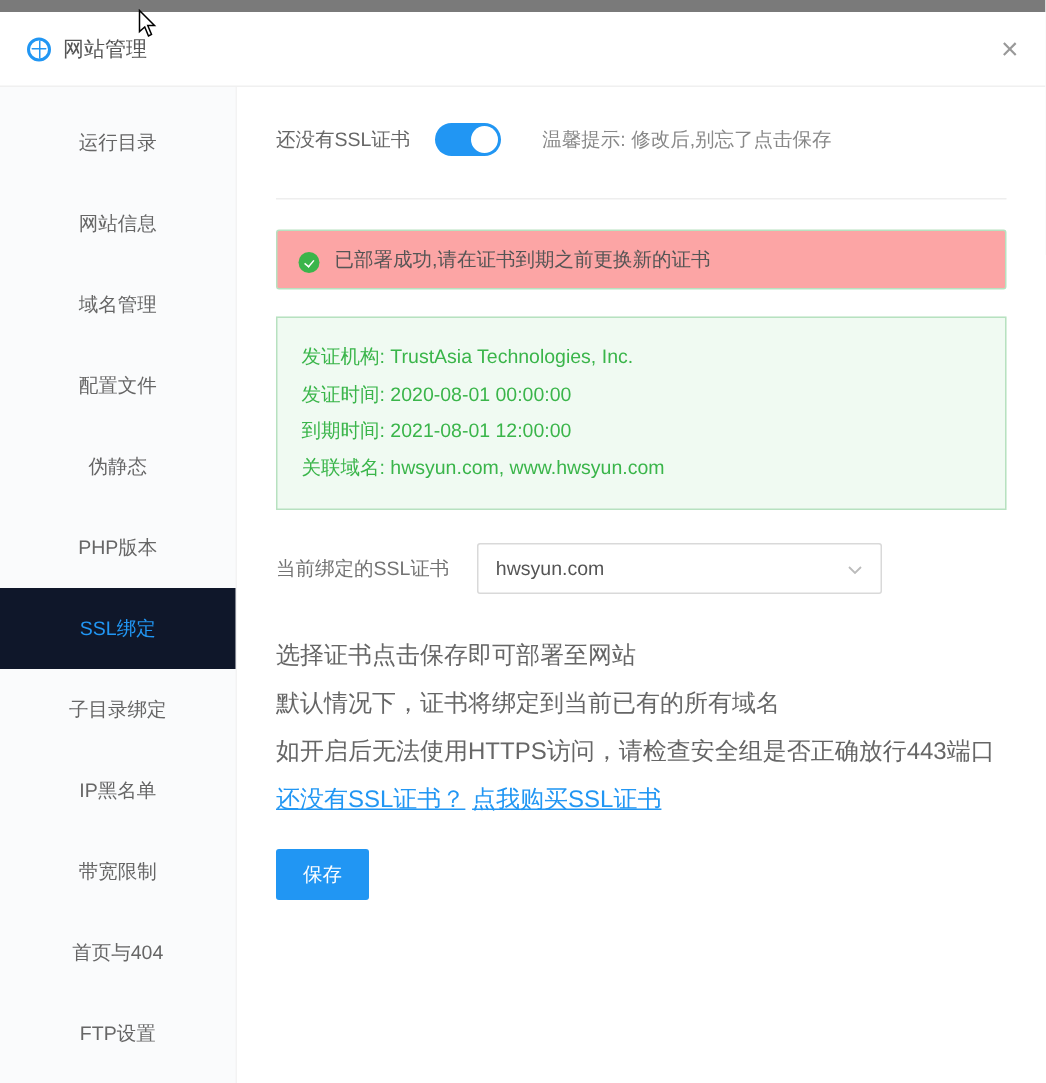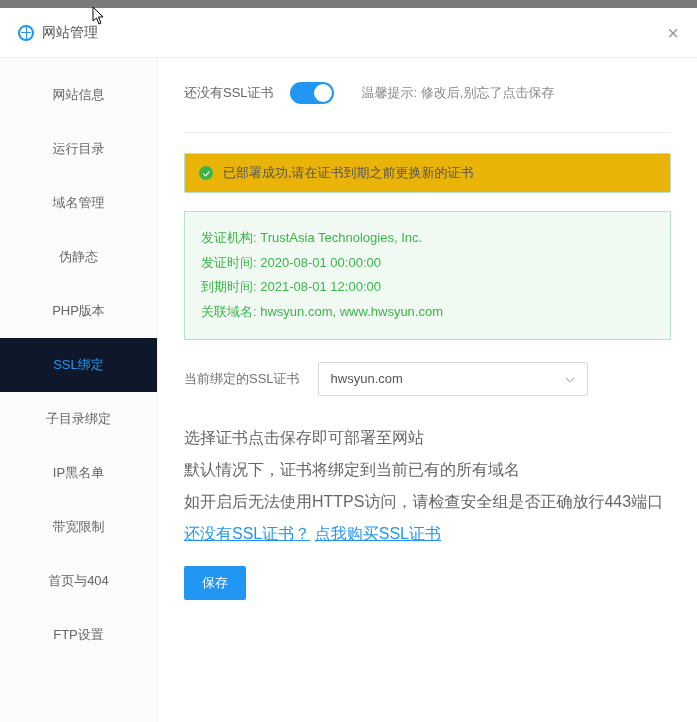--- a/index.html
+++ b/index.html
@@ -134,25 +134,25 @@
     color: #888;
     font-size: 13px;
   }
   .divider {
     height: 1px;
     background: #eee;
     margin-bottom: 20px;
   }
   .alert-success {
     border: 1px solid #b7e1c0;
-    background: #eab308;
+    background: #fca5a5;
     border-radius: 2px;
     padding: 10px 14px;
     display: flex;
-    align-items: center;
+    align-items: flex-end;
     margin-bottom: 18px;
     color: #555;
   }
   .alert-success .check {
     width: 14px; height: 14px;
     background: #3ab54a;
     border-radius: 50%;
     margin-right: 10px;
     position: relative;
   }
@@ -233,23 +233,24 @@
 
 <div class="modal">
   <div class="modal-header">
     <span class="title-icon"></span>
     <span class="title-text">网站管理</span>
     <span class="close">×</span>
   </div>
 
   <div class="modal-body">
     <div class="sidebar">
+      <div class="sidebar-item">运行目录</div>
       <div class="sidebar-item">网站信息</div>
-      <div class="sidebar-item">运行目录</div>
       <div class="sidebar-item">域名管理</div>
+      <div class="sidebar-item">配置文件</div>
       <div class="sidebar-item">伪静态</div>
       <div class="sidebar-item">PHP版本</div>
       <div class="sidebar-item active">SSL绑定</div>
       <div class="sidebar-item">子目录绑定</div>
       <div class="sidebar-item">IP黑名单</div>
       <div class="sidebar-item">带宽限制</div>
       <div class="sidebar-item">首页与404</div>
       <div class="sidebar-item">FTP设置</div>
     </div>
 

